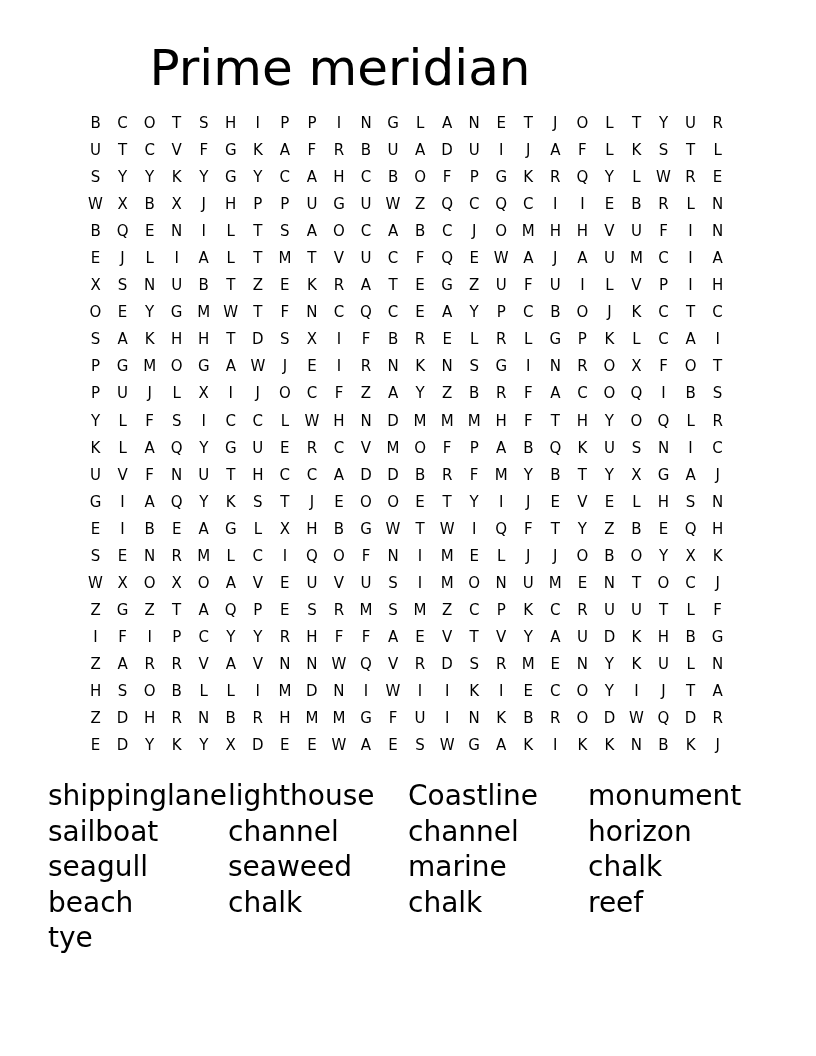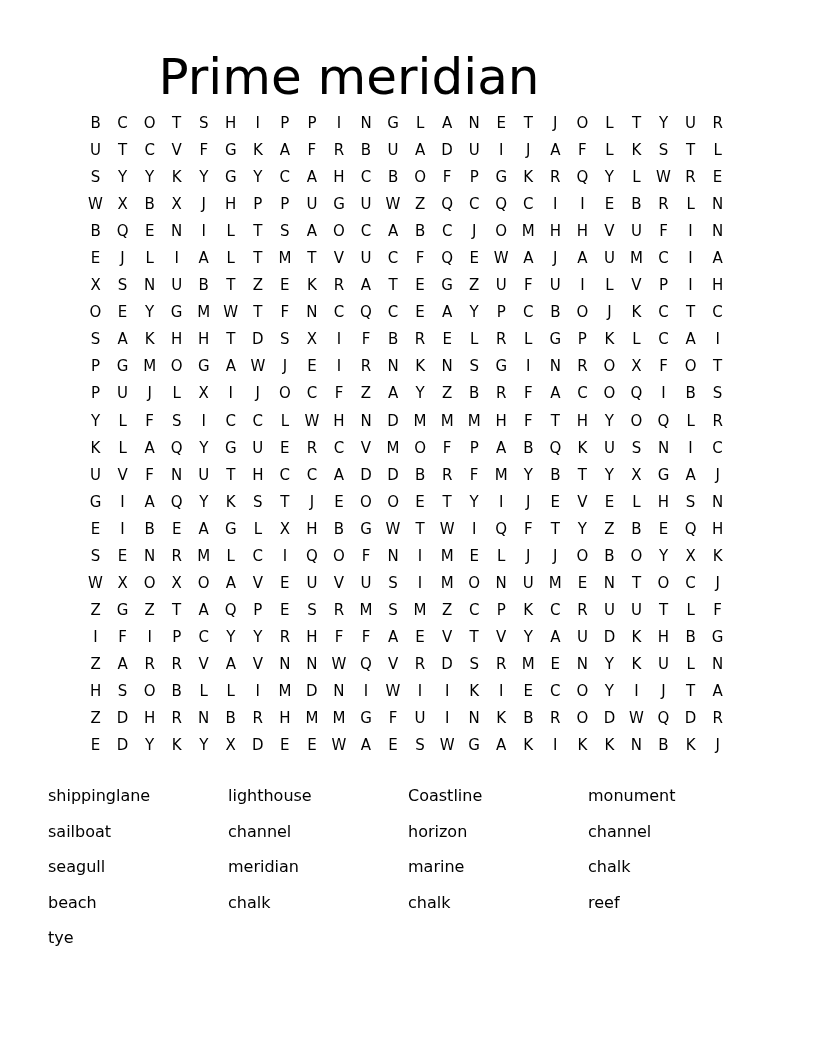--- a/index.html
+++ b/index.html
@@ -17,21 +17,21 @@
     }
     .title {
       position: absolute;
       left: 0;
       top: 32px;
       width: 672px;
       text-align: center;
       font-size: 50px;
       line-height: 64px;
       font-weight: normal;
-      margin: 13px;
+      margin: 4px;
     }
     .grid {
       position: absolute;
       left: 82px;
       top: 110px;
       width: 648px;
     }
     .grid-row {
       display: flex;
       height: 27.05px;
@@ -47,21 +47,21 @@
     .word-list {
       position: absolute;
       left: 48px;
       top: 778px;
       width: 740px;
       display: grid;
       grid-template-columns: 180px 180px 180px 180px;
       grid-auto-rows: 35.5px;
     }
     .word {
-      font-size: 16px;
+      font-size: 28px;
       line-height: 35.5px;
       white-space: nowrap;
     }
   </style>
 </head>
 <body>
 
 <h1 class="title">Prime meridian</h1>
 
 <div class="grid" id="grid">
@@ -691,24 +691,24 @@
     </div>
   </div>
 
 <div class="word-list" id="word-list">
     <span class="word">shippinglane</span>
     <span class="word">lighthouse</span>
     <span class="word">Coastline</span>
     <span class="word">monument</span>
     <span class="word">sailboat</span>
     <span class="word">channel</span>
+    <span class="word">channel</span>
     <span class="word">horizon</span>
-    <span class="word">channel</span>
     <span class="word">seagull</span>
-    <span class="word">meridian</span>
+    <span class="word">seaweed</span>
     <span class="word">marine</span>
     <span class="word">chalk</span>
     <span class="word">beach</span>
     <span class="word">chalk</span>
     <span class="word">chalk</span>
     <span class="word">reef</span>
     <span class="word">tye</span>
   </div>
 
 </body></html>

